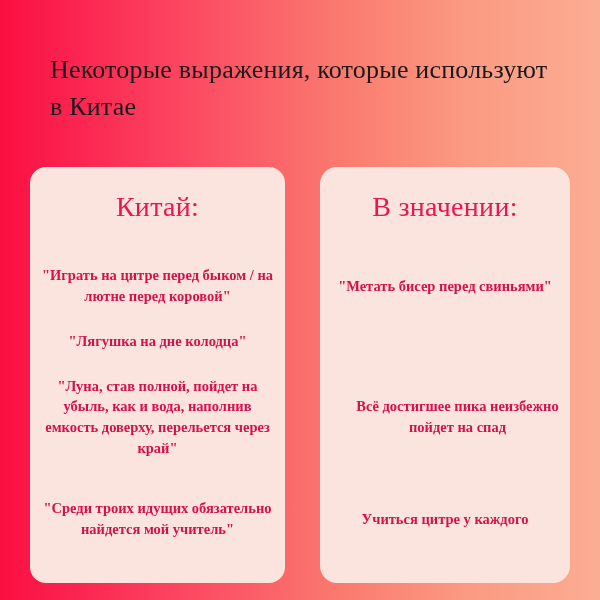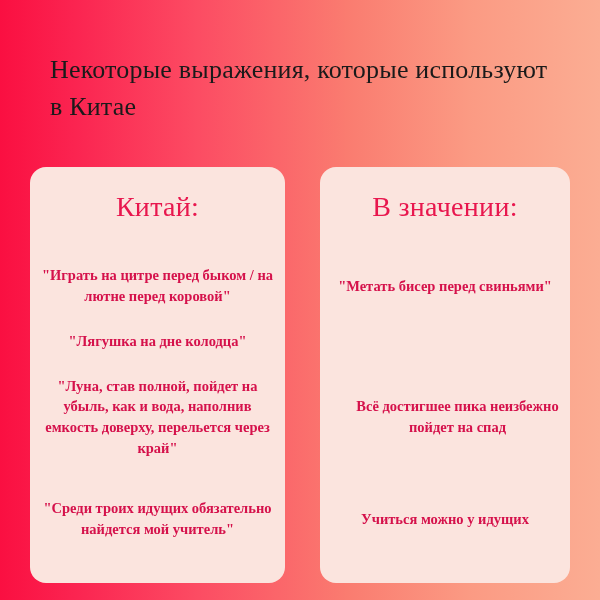--- a/index.html
+++ b/index.html
@@ -40,20 +40,21 @@
     box-sizing: border-box;
     overflow: hidden;
   }
   #card-left {
     left: 30px;
     width: 255px;
   }
   #card-right {
     left: 320px;
     width: 250px;
+    border-radius: 17px;
   }
   .card-heading {
     position: absolute;
     left: 0;
     top: 24px;
     width: 100%;
     text-align: center;
     font-size: 28px;
     font-weight: 400;
     color: #E8174E;
@@ -107,17 +108,17 @@
       <div class="row row-2">"Луна, став полной, пойдет на убыль, как и вода, наполнив емкость доверху, перельется через край"</div>
       <div class="row row-3">"Среди троих идущих обязательно найдется мой учитель"</div>
     </div>
   </div>
 
   <div class="card" id="card-right">
     <div class="card-heading">В значении:</div>
     <div class="rows">
       <div class="row row-0">"Метать бисер перед свиньями"</div>
       <div class="row row-2">Всё достигшее пика неизбежно пойдет на спад</div>
-      <div class="row row-3">Учиться можно у идущих</div>
+      <div class="row row-3">Учиться цитре у каждого</div>
     </div>
   </div>
 
 </div>
 
 </body></html>

